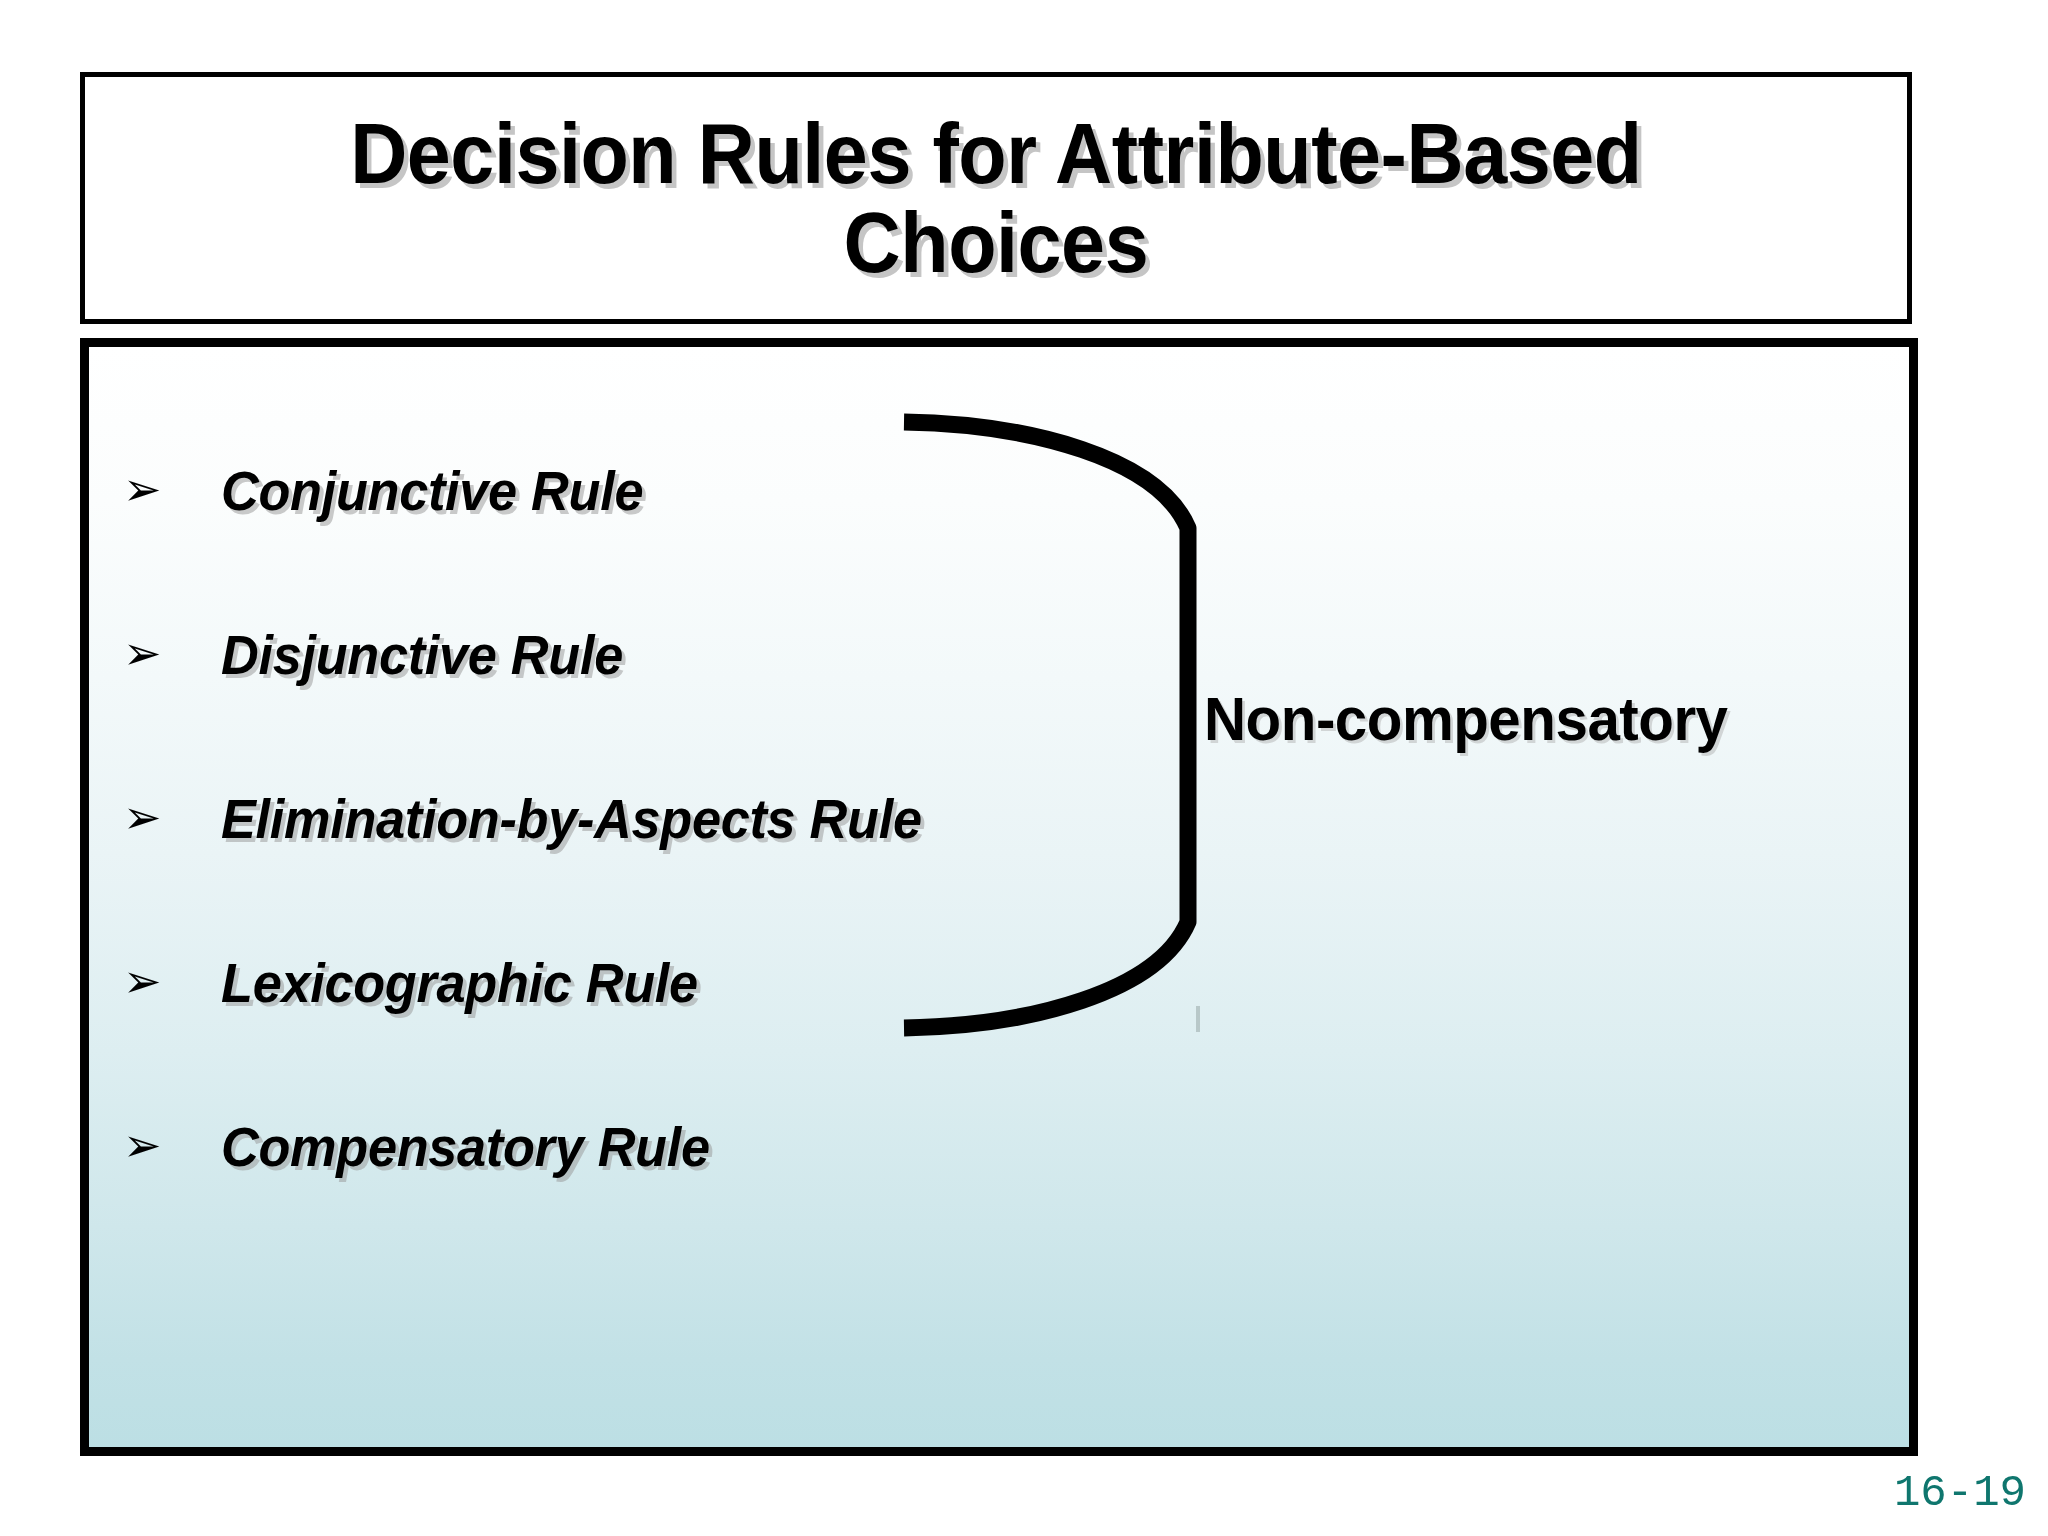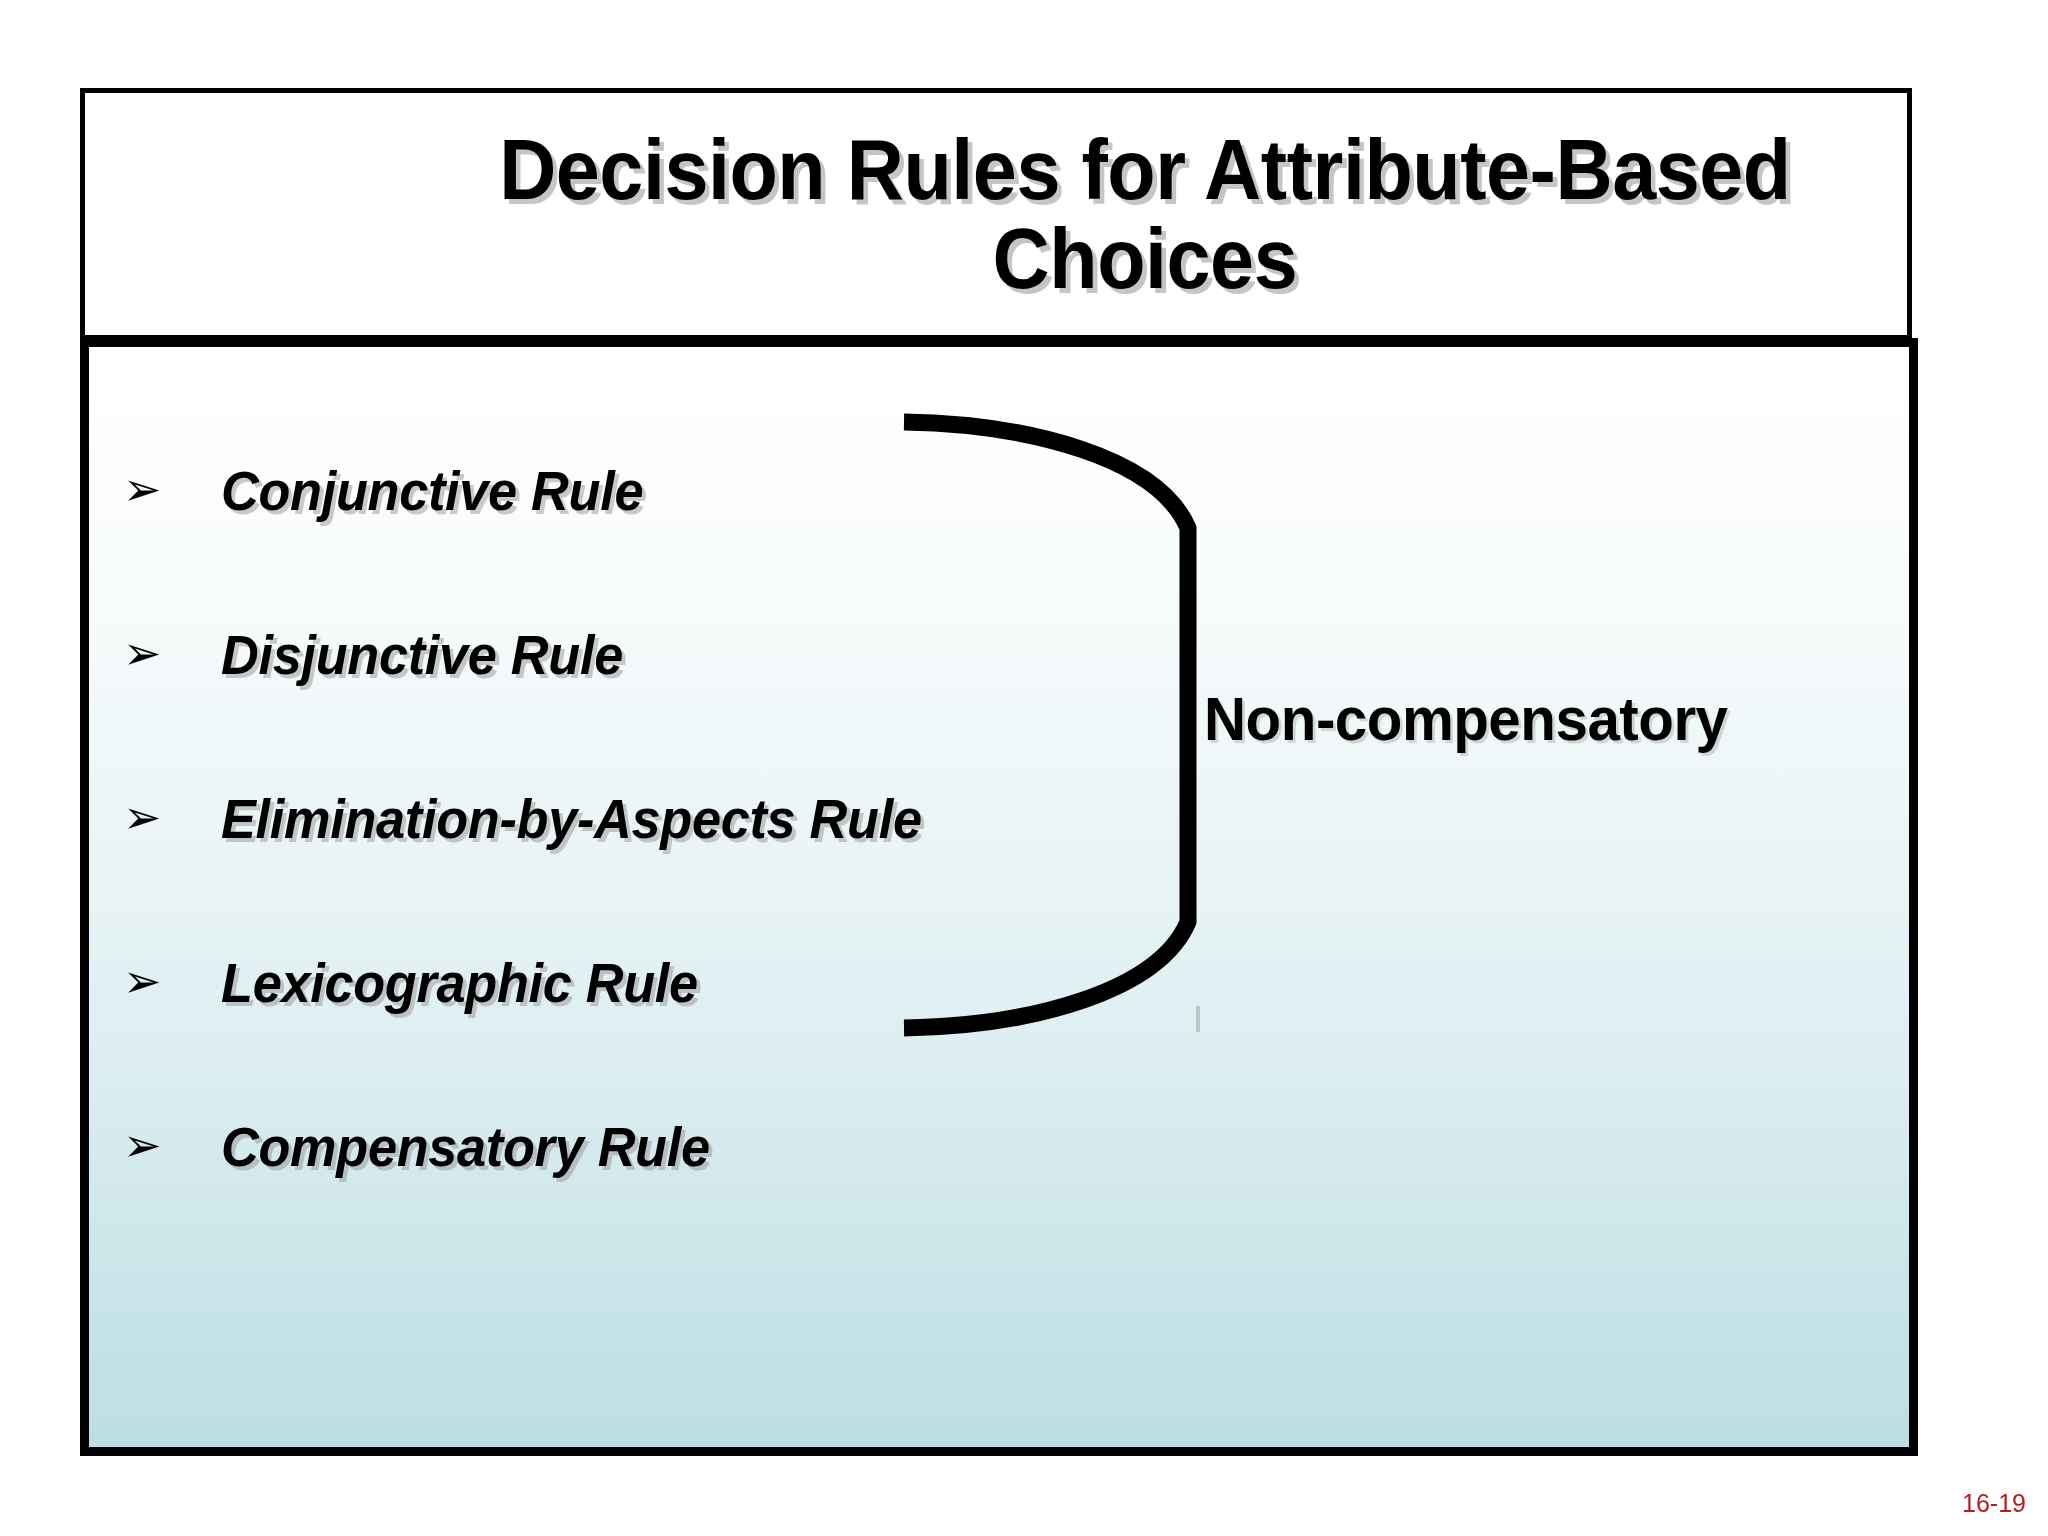--- a/index.html
+++ b/index.html
@@ -22,29 +22,29 @@
     left: 0; top: 0;
     width: 2048px;
     height: 1536px;
     background: #ffffff;
   }
 
   
   #title-box {
     position: absolute;
     left: 80px;
-    top: 88px;
+    top: 72px;
     width: 1832px;
     height: 252px;
     box-sizing: border-box;
     border: 5px solid #000000;
     background: #ffffff;
     display: flex;
     align-items: center;
-    justify-content: flex-end;
+    justify-content: center;
     z-index: 3;
   }
   #title-text {
     font-family: "Liberation Sans", sans-serif;
     font-weight: bold;
     font-size: 86px;
     line-height: 1.03;
     letter-spacing: -0.5px;
     color: #000000;
     text-align: center;
@@ -154,24 +154,24 @@
     text-shadow: 3px 3px 0px rgba(170,170,170,0.45);
     white-space: nowrap;
     z-index: 5;
   }
 
   
   #page-number {
     position: absolute;
     right: 22px;
     bottom: 18px;
-    font-family: Liberation Sans, sans-serif;
+    font-family: Liberation Mono, monospace;
     font-weight: normal;
-    font-size: 25px;
-    color: #b91c1c;
+    font-size: 44px;
+    color: #0f766e;
     letter-spacing: 0px;
     z-index: 6;
   }
 </style>
 </head>
 <body>
 
 <div id="slide">
 
   <div id="title-box">

